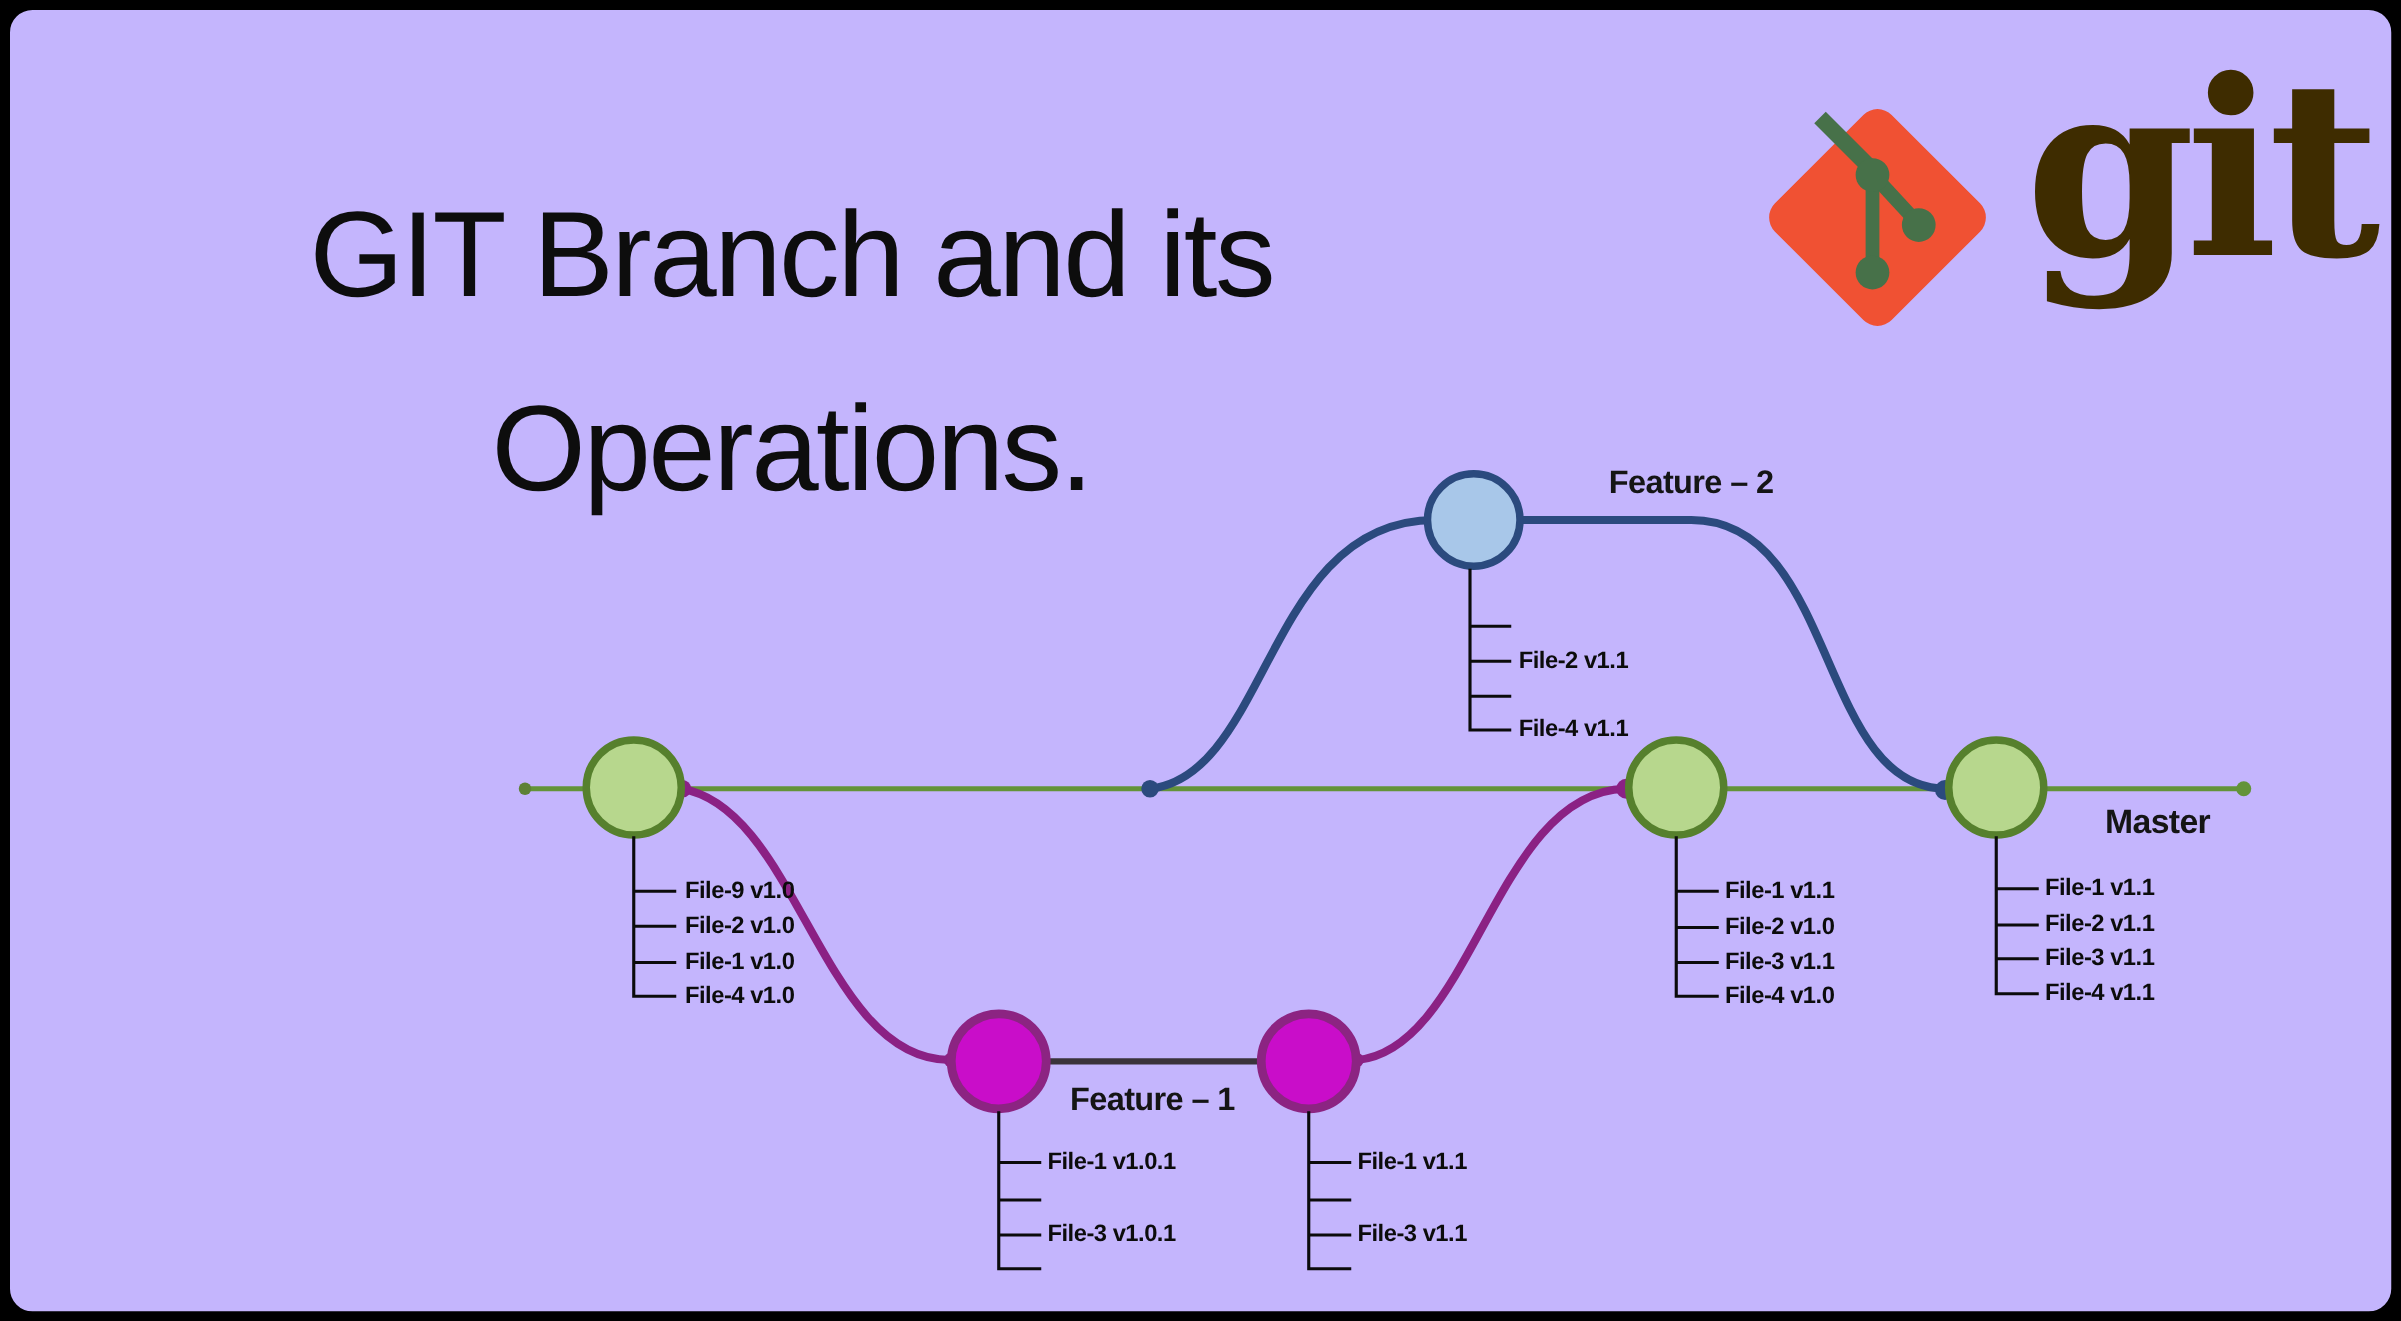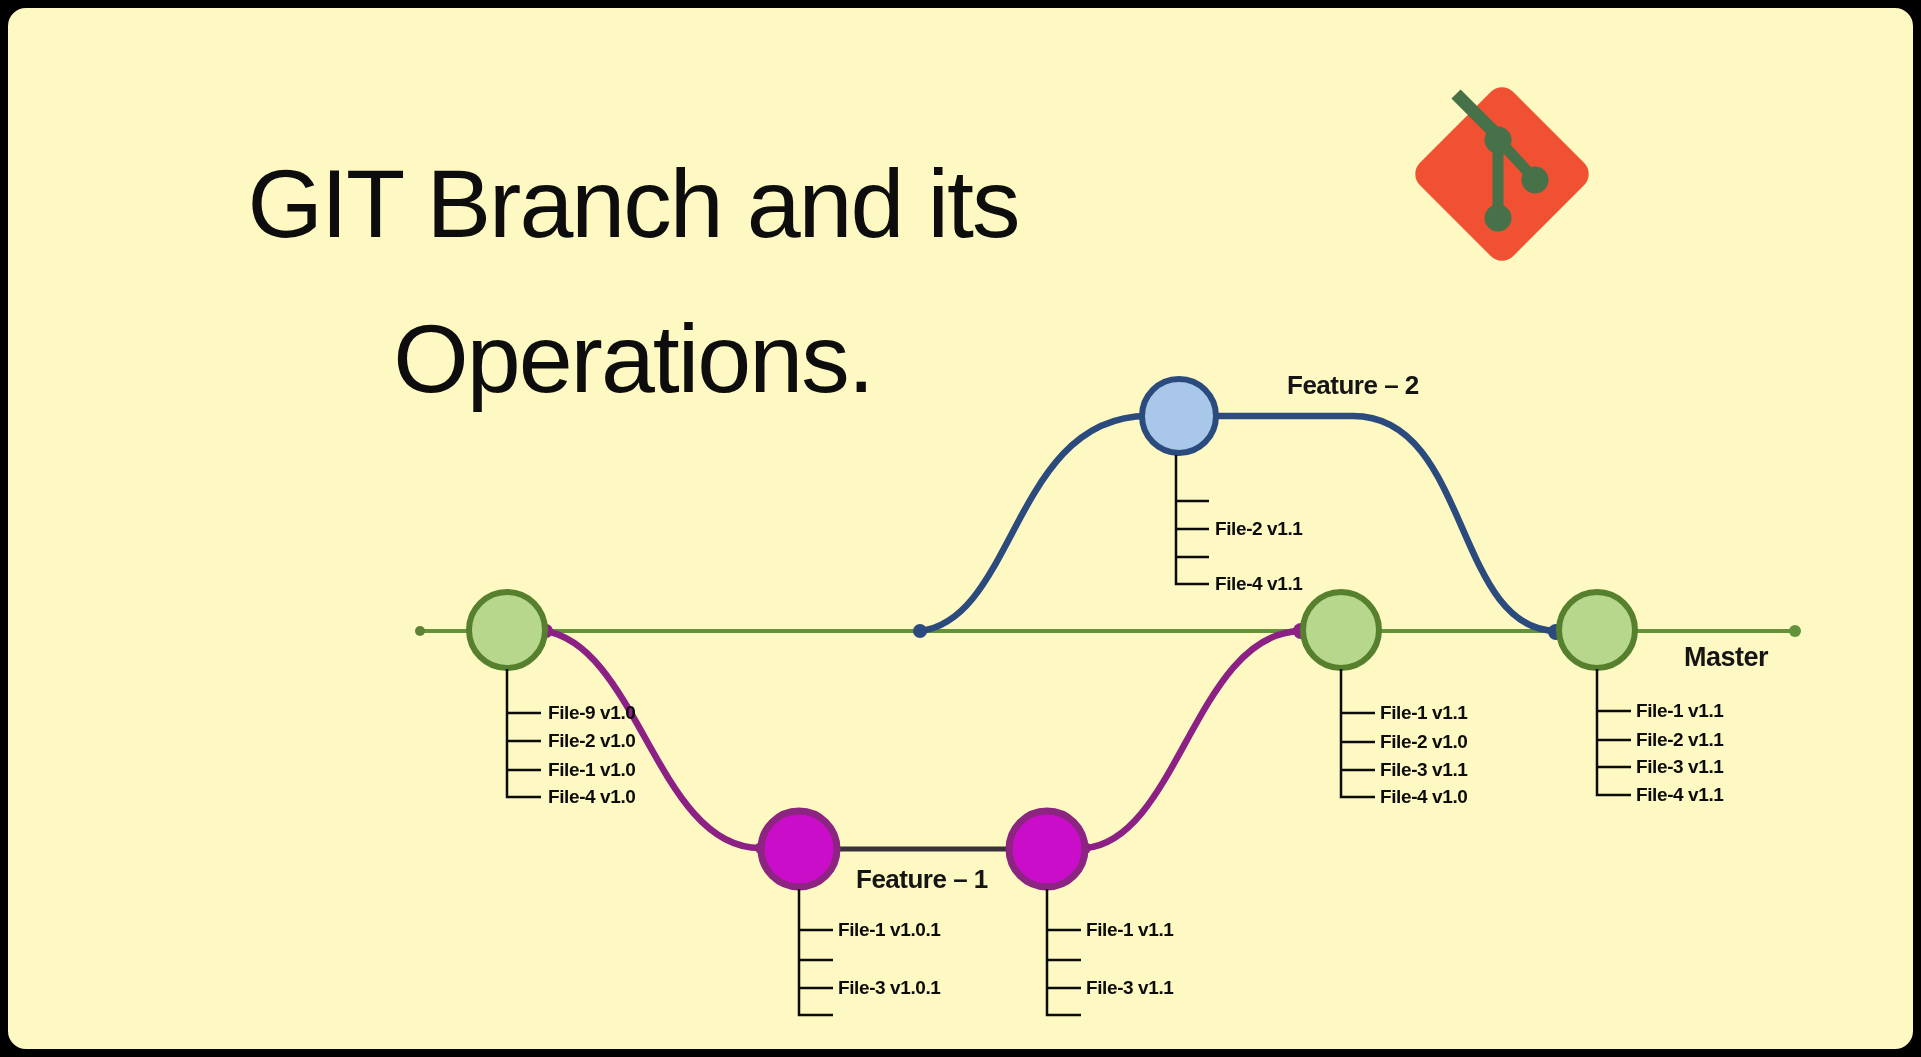--- a/index.html
+++ b/index.html
@@ -1,20 +1,20 @@
 <!DOCTYPE html>
 <html><head>
 <meta charset="utf-8">
 <style>
   html,body{margin:0;padding:0;background:#000;}
   .canvas{
     position:relative;
     width:1921px;height:1057px;
     box-sizing:border-box;
-    background:#fef9c3;
+    background:#c4b5fd;
     border:8px solid #000;
     border-radius:26px;
     overflow:hidden;
     font-family:"Liberation Sans", sans-serif;
   }
   .title{
     position:absolute;left:155px;top:118px;width:940px;
     text-align:center;
     font-size:97px;line-height:155px;
     color:#0d0d0d;letter-spacing:-2px;
@@ -55,20 +55,21 @@
       <line x1="58" y1="24" x2="99" y2="65" stroke-width="13"></line>
       <line x1="100" y1="70" x2="100" y2="148" stroke-width="11"></line>
       <line x1="108" y1="78" x2="132" y2="104" stroke-width="11"></line>
     </g>
     <g fill="#477149">
       <circle cx="100" cy="70" r="13.5"></circle>
       <circle cx="137" cy="110" r="13.5"></circle>
       <circle cx="100" cy="148" r="13.5"></circle>
     </g>
   </svg>
+  <div class="git-wordmark" style="color: rgb(62, 44, 0);">git</div>
 
   <svg class="diagram-svg" width="1921" height="1057" viewBox="0 0 1921 1057">
 
     <path d="M412 623 H1787" fill="none" stroke-width="4" stroke="#639339"></path>
     <circle cx="412" cy="623" r="5" fill="#5D8136"></circle>
     <circle cx="1787" cy="623" r="6" fill="#639339"></circle>
 
     <path d="M912 623 C1008 612 1005 408 1140 408 L1345 408 C1462 408 1446 623 1549 623" fill="none" stroke-width="6.5" stroke="#2B4A7E"></path>
     <circle cx="912" cy="623" r="7" fill="#2B4A7E"></circle>
     <circle cx="1548" cy="624" r="8" fill="#2B4A7E"></circle>

